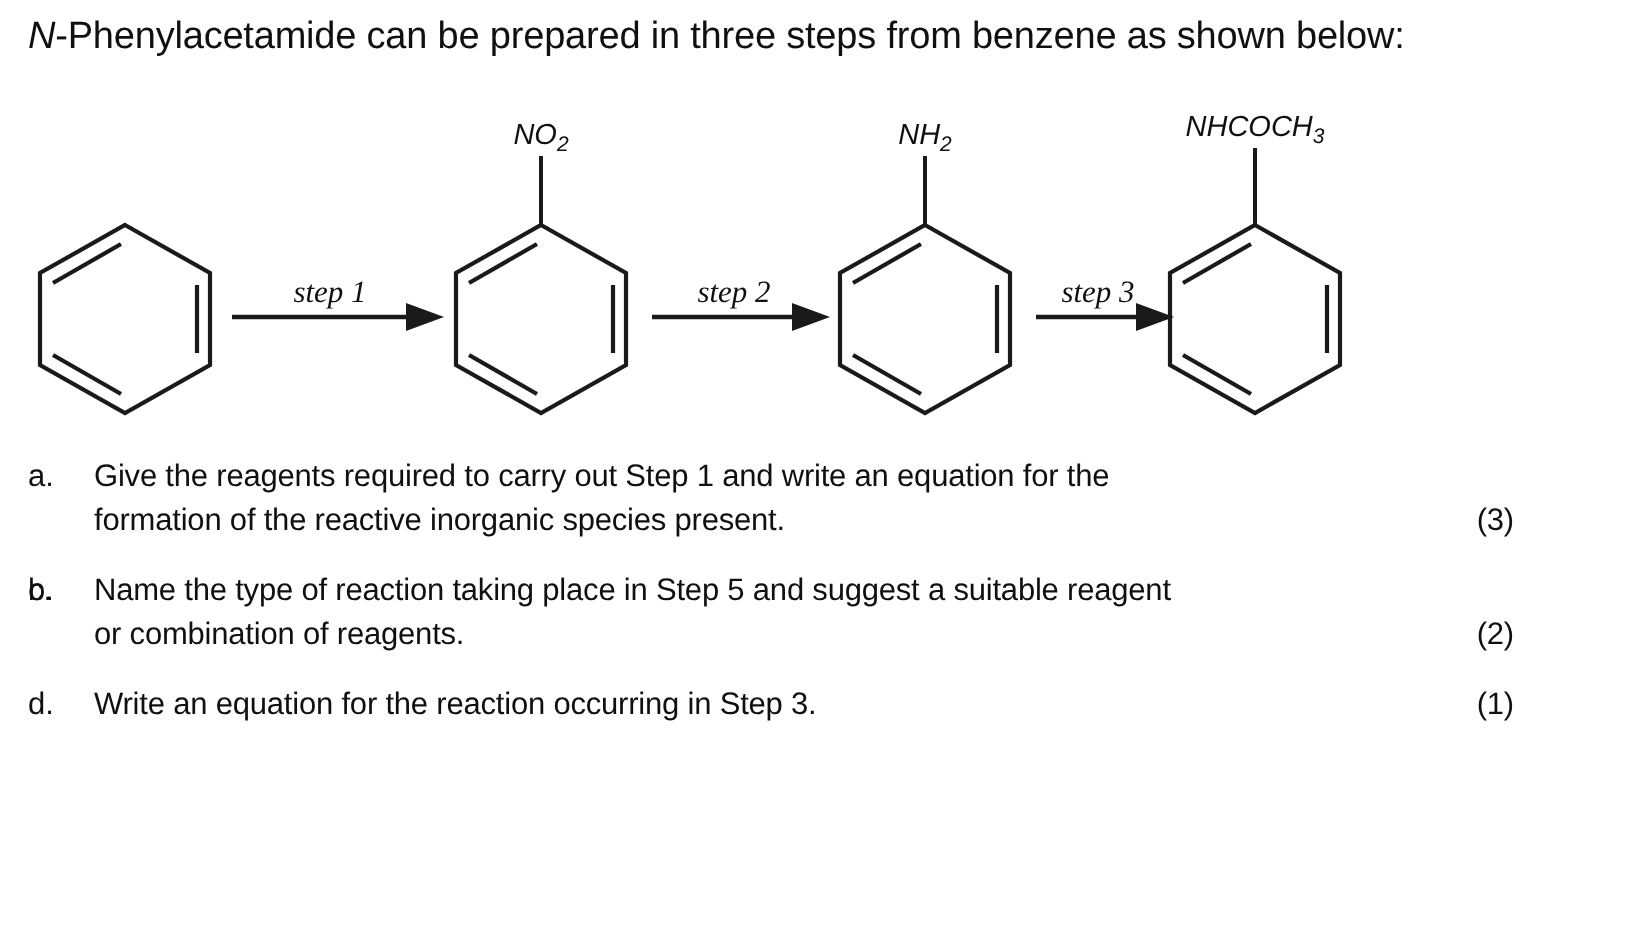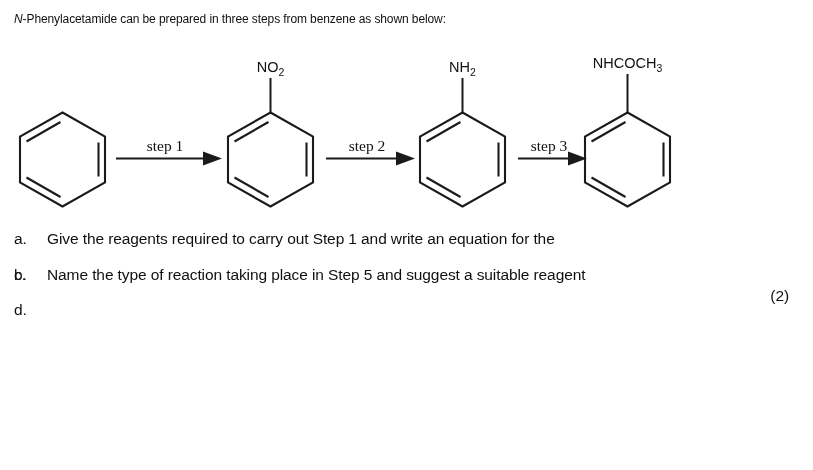--- a/index.html
+++ b/index.html
@@ -15,34 +15,35 @@
     font-family: "Liberation Sans", sans-serif;
     color: #101010;
     overflow: hidden;
   }
 
   
   #intro {
     position: absolute;
     left: 14px;
     top: 9px;
-    font-size: 12px;
+    font-size: 19px;
     line-height: 20px;
     letter-spacing: -0.1px;
     white-space: nowrap;
   }
   #intro .ital { font-style: italic; }
 
   
   #scheme {
     position: absolute;
     left: 0;
     top: 42px;
     width: 679px;
     height: 175px;
+    font-style: italic;
   }
   #scheme svg { display: block; }
 
   .sub-label {
     font-family: "Liberation Sans", sans-serif;
     font-size: 14.5px;
     fill: #101010;
   }
   .sub-label tspan.sub {
     font-size: 10.5px;
@@ -68,21 +69,21 @@
   .qmarker {
     position: absolute;
     left: 14px;
     top: 0;
     width: 30px;
     font-size: 15.5px;
     line-height: 21px;
   }
   .qbody {
     margin-left: 47px;
-    margin-right: 24px;
+    margin-right: 56px;
     font-size: 15.5px;
     line-height: 21.5px;
     letter-spacing: -0.1px;
   }
   .qline { position: relative; white-space: nowrap; }
   .qmarks {
     position: absolute;
     right: 0;
     top: 0;
     font-size: 15.5px;
@@ -164,32 +165,36 @@
     <text class="step-label" x="549" y="109" text-anchor="middle">step 3</text>
   </svg>
 </div>
 
 <div id="questions">
 
   <div class="qitem">
     <div class="qmarker">a.</div>
     <div class="qbody">
       <div class="qline">Give the reagents required to carry out Step 1 and write an equation for the</div>
+      <div class="qline"><span>formation of the reactive inorganic species present.</span><span class="qmarks">(3)</span></div>
     </div>
   </div>
 
   <div class="qitem">
     <div class="qmarker">b.</div>
   </div>
 
   <div class="qitem">
     <div class="qmarker">c.</div>
     <div class="qbody">
       <div class="qline">Name the type of reaction taking place in Step 5 and suggest a suitable reagent</div>
-      <div class="qline"><span class="qmarks">(2)</span></div>
+      <div class="qline"><span>or combination of reagents.</span><span class="qmarks">(2)</span></div>
     </div>
   </div>
 
   <div class="qitem">
     <div class="qmarker">d.</div>
+    <div class="qbody">
+      <div class="qline"><span>Write an equation for the reaction occurring in Step 3.</span><span class="qmarks">(1)</span></div>
+    </div>
   </div>
 
 </div>
 
 </body></html>

